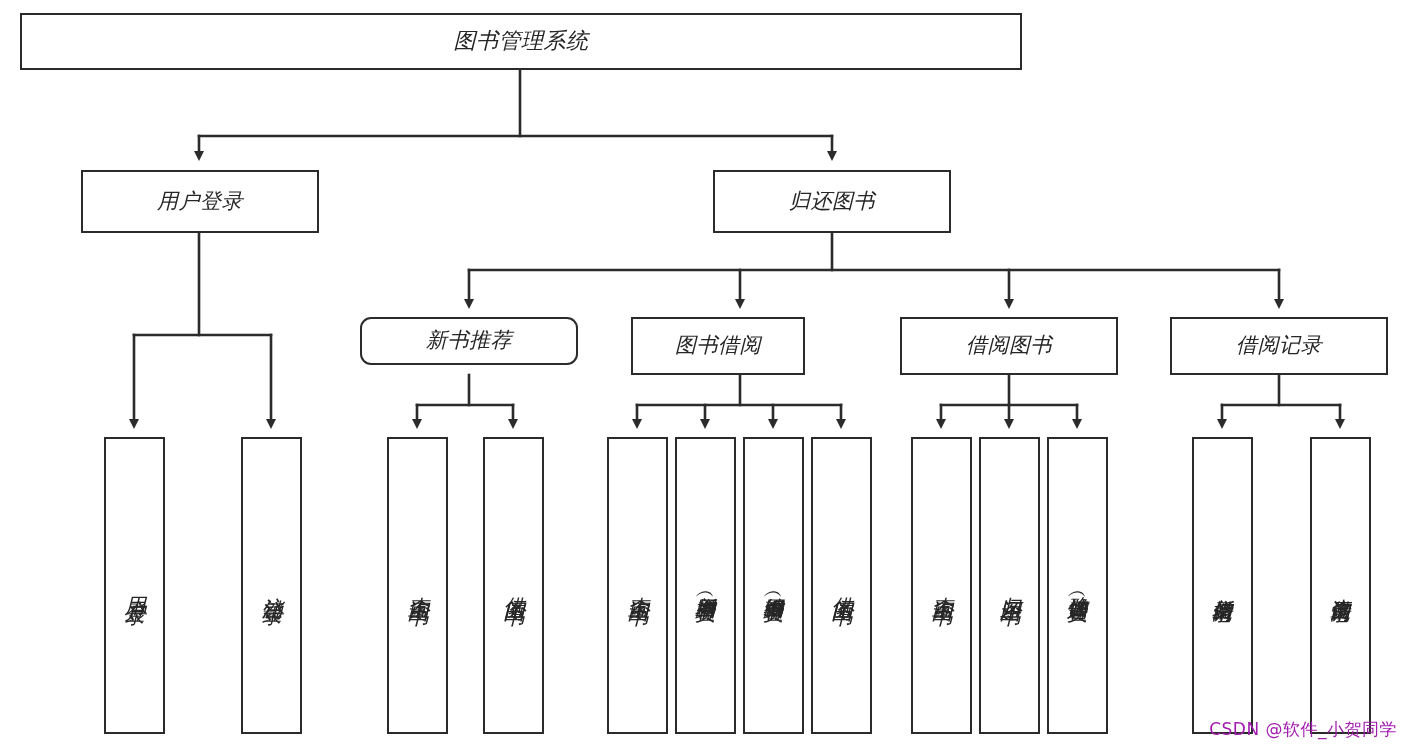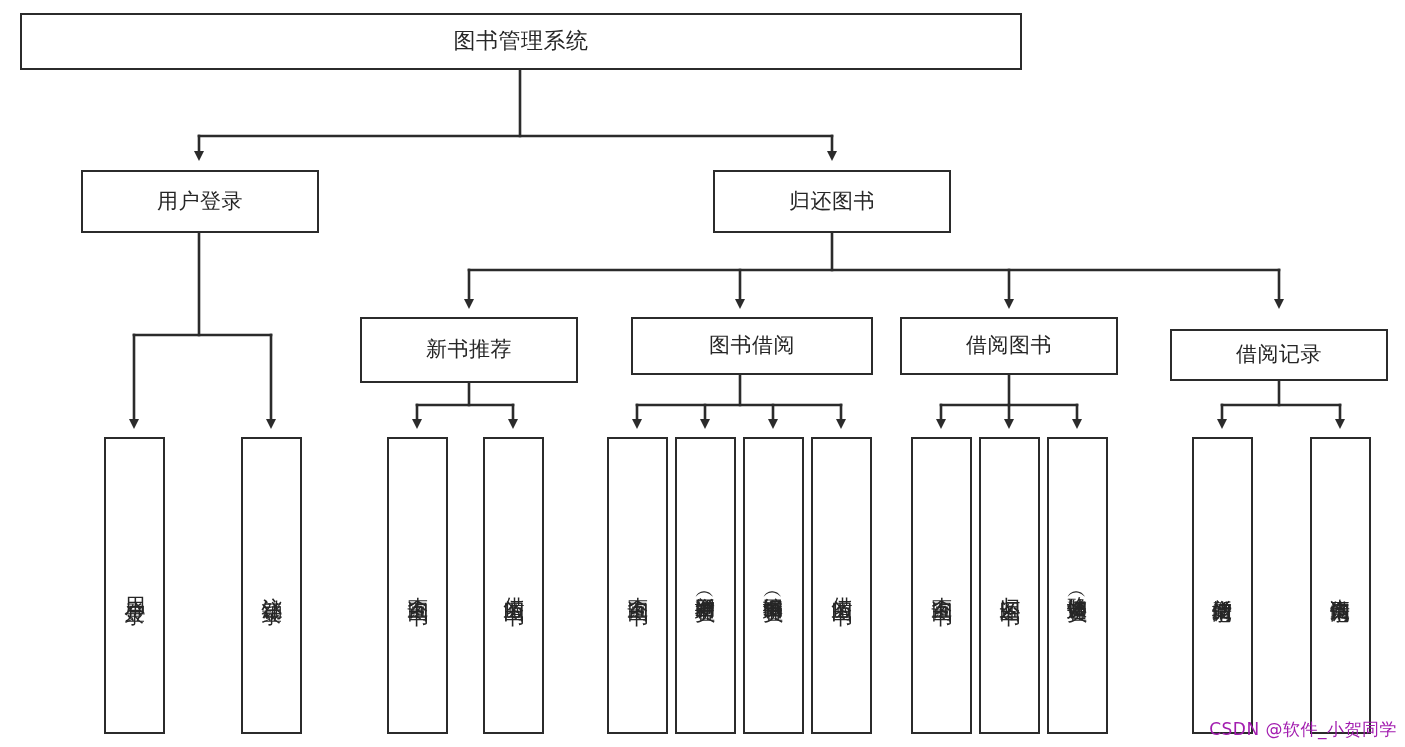--- a/index.html
+++ b/index.html
@@ -23,20 +23,21 @@
     align-items:center;
     justify-content:center;
     color:#262626;
   }
   .node .label{
     display:block;
     text-align:center;
     line-height:1.22;
     color:#262626;
     letter-spacing:0.5px;
+    font-style:italic;
   }
 
   
   .node.horiz .label{
     writing-mode:horizontal-tb;
     font-size:21px;
   }
   #n-root .label{font-size:22px;}
 
   
@@ -128,33 +129,33 @@
   </div>
 
   <div class="node horiz" style="left:81px;top:170px;width:238px;height:63px;">
     <span class="label">用户登录</span>
   </div>
 
   <div class="node horiz" style="left:713px;top:170px;width:238px;height:63px;">
     <span class="label">归还图书</span>
   </div>
 
-  <div class="node horiz" style="left:360px;top:317px;width:218px;height:66px;">
+  <div class="node horiz" style="left:360px;top:317px;width:218px;height:48px;border-radius:11px;">
     <span class="label">新书推荐</span>
   </div>
 
-  <div class="node horiz" style="left:631px;top:317px;width:242px;height:58px;">
+  <div class="node horiz" style="left:631px;top:317px;width:174px;height:58px;">
     <span class="label">图书借阅</span>
   </div>
 
   <div class="node horiz" style="left:900px;top:317px;width:218px;height:58px;">
     <span class="label">借阅图书</span>
   </div>
 
-  <div class="node horiz" style="left:1170px;top:329px;width:218px;height:52px;">
+  <div class="node horiz" style="left:1170px;top:317px;width:218px;height:58px;">
     <span class="label">借阅记录</span>
   </div>
 
   <div class="node vert" style="left:104px;top:437px;width:61px;height:297px;">
     <span class="label">用户登录</span>
   </div>
 
   <div class="node vert" style="left:241px;top:437px;width:61px;height:297px;">
     <span class="label">注销登录</span>
   </div>

